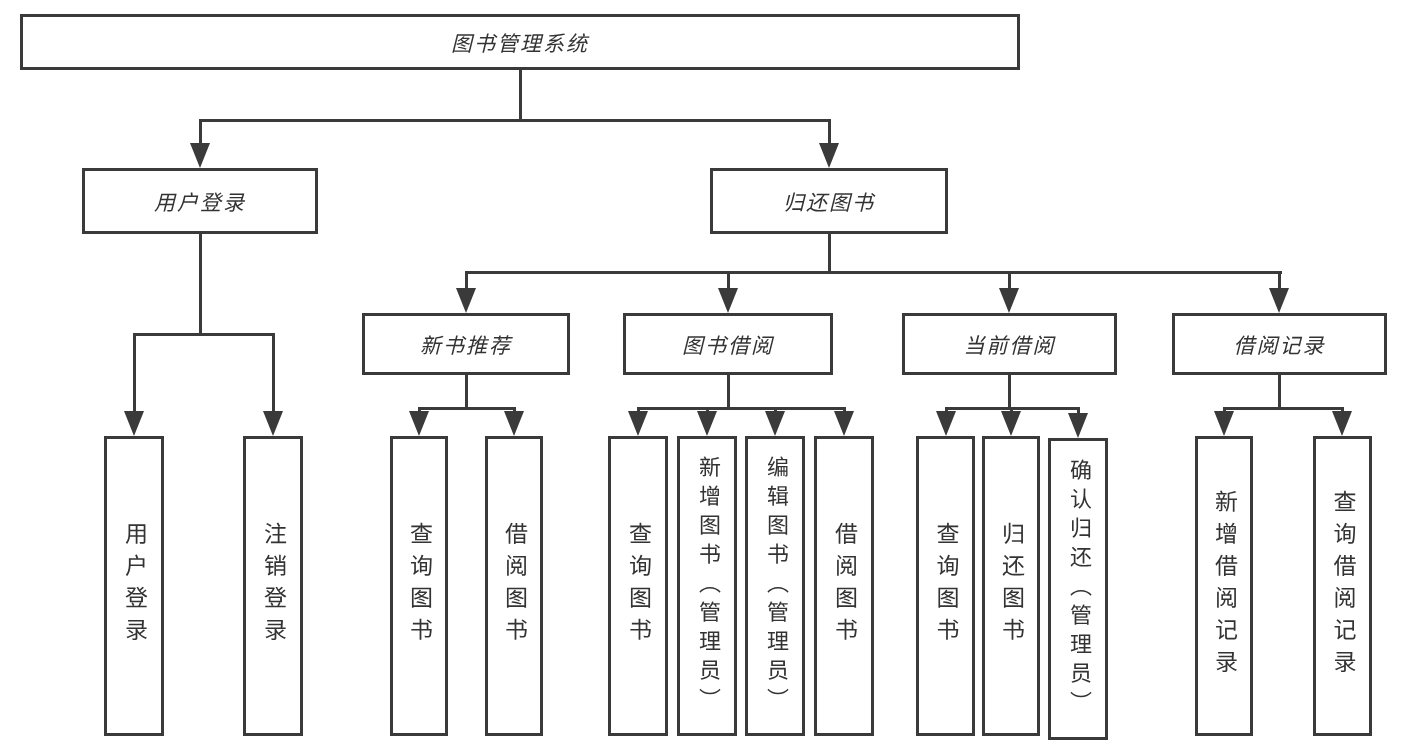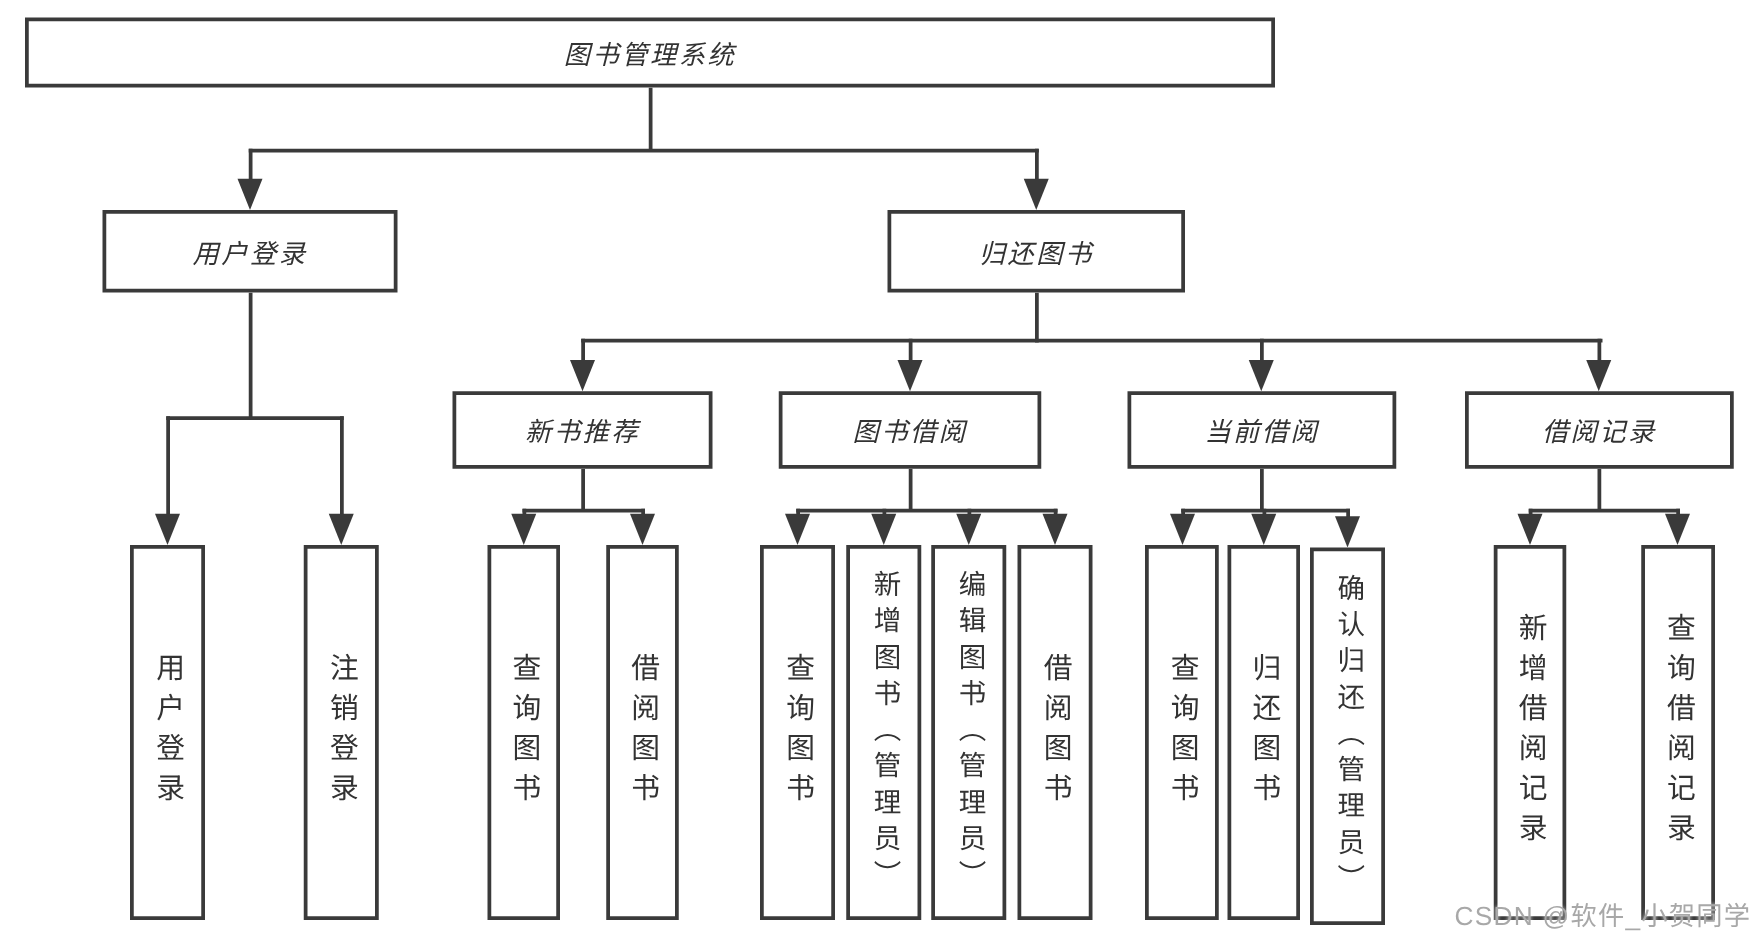--- a/index.html
+++ b/index.html
@@ -182,15 +182,14 @@
   <div class="vl" style="left:1077px;top:407px;height:8px"></div>
   <div class="ah" style="left:1068px;top:413px"></div>
 
   <div class="vl" style="left:1278px;top:375px;height:34px"></div>
   <div class="hl" style="left:1223px;top:407px;width:121px"></div>
   <div class="vl" style="left:1223px;top:407px;height:6px"></div>
   <div class="ah" style="left:1214px;top:411px"></div>
   <div class="vl" style="left:1341px;top:407px;height:6px"></div>
   <div class="ah" style="left:1332px;top:411px"></div>
 
-  <div class="wm">CSDN @软件_小贺同学</div>
 
 </div>
 
 </body></html>

